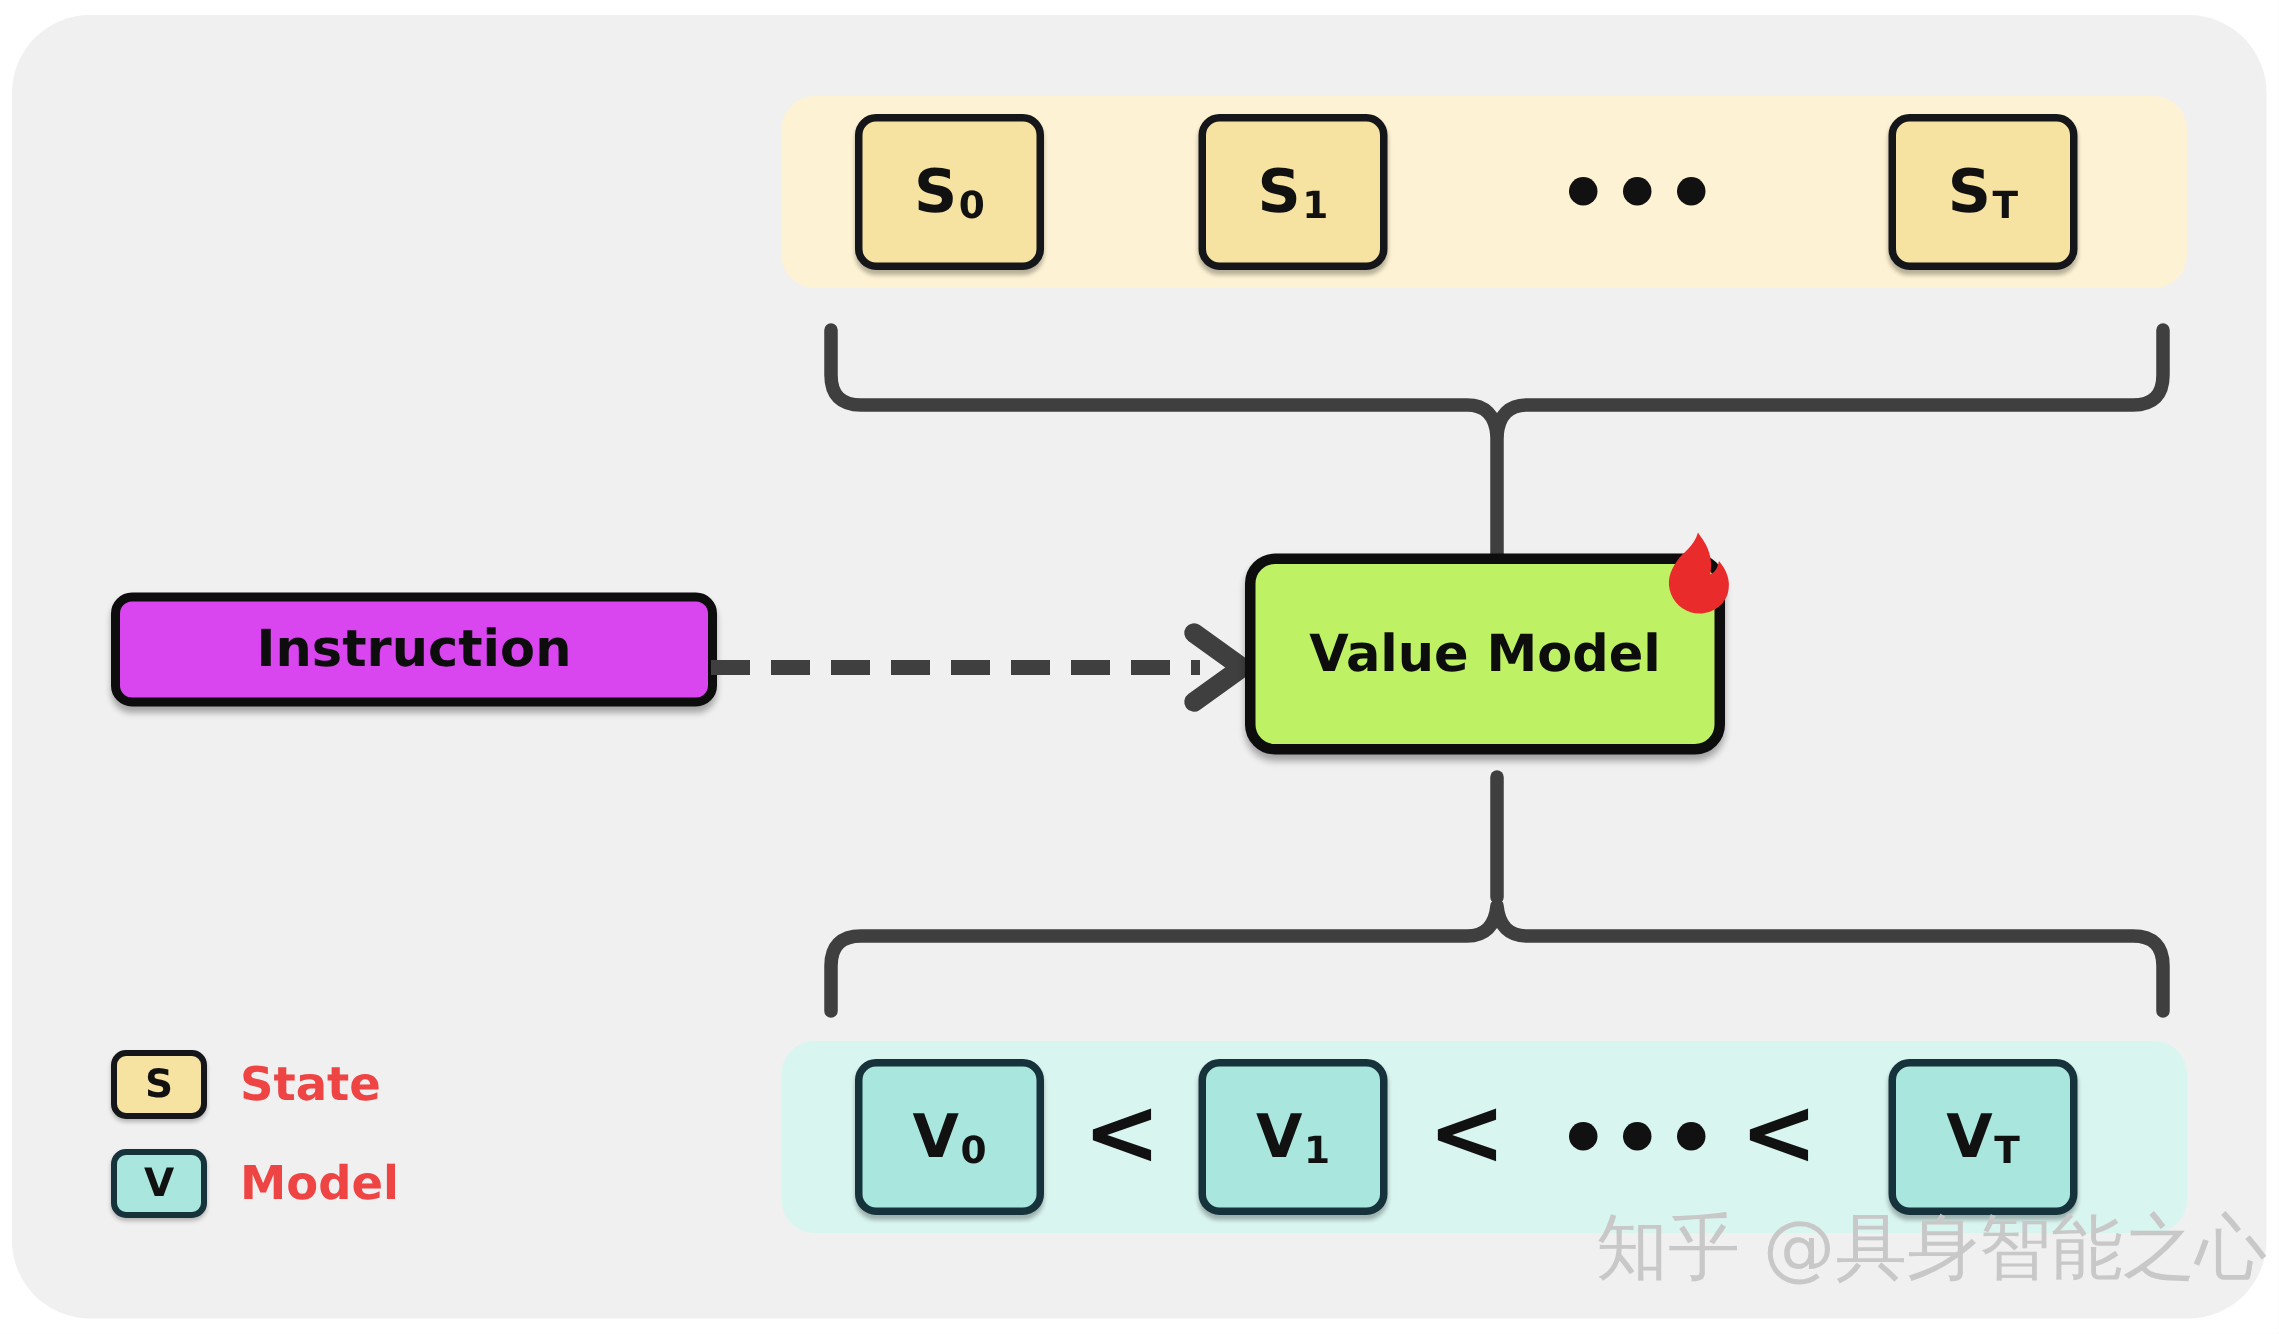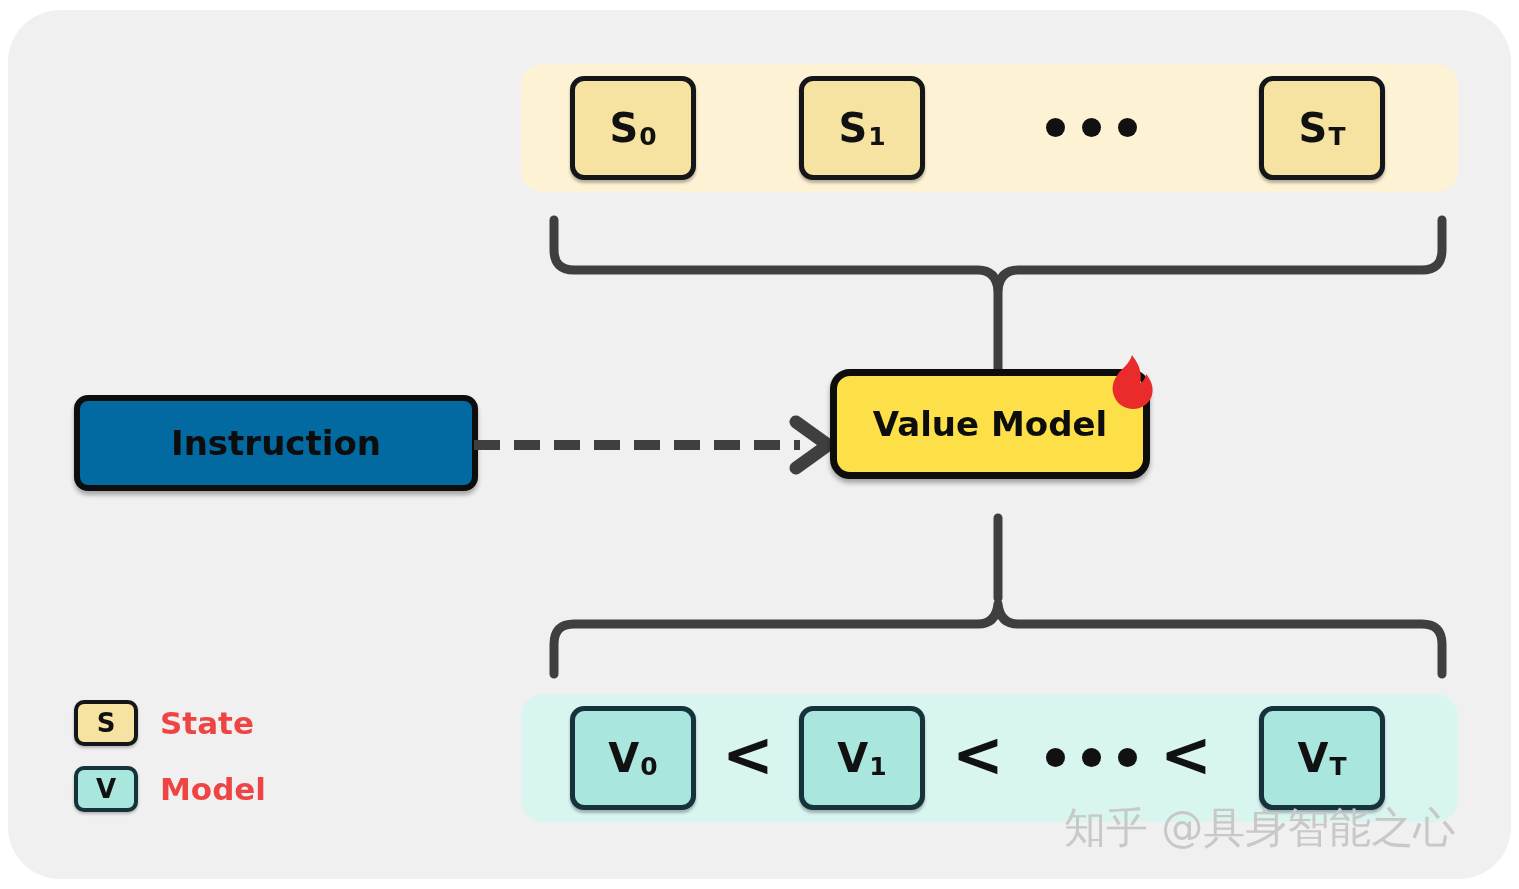--- a/index.html
+++ b/index.html
@@ -120,43 +120,43 @@
   .lt-a { left: 722px;  top: 724px; }
   .lt-b { left: 952px;  top: 724px; }
   .lt-c { left: 1160px; top: 724px; }
 
   
   .instruction {
     position: absolute;
     left: 74px;
     top: 395px;
     width: 404px;
-    height: 96px;
+    height: 76px;
     box-sizing: border-box;
-    background: #0369a1;
+    background: #d946ef;
     border: 6px solid #0d0d0d;
     border-radius: 14px;
     display: flex;
     align-items: center;
     justify-content: center;
     font-size: 34px;
     font-weight: bold;
     color: #0d0d0d;
     box-shadow: 0 4px 4px rgba(0,0,0,0.30);
   }
 
   
   .valuemodel {
     position: absolute;
     left: 830px;
     top: 369px;
     width: 320px;
-    height: 110px;
+    height: 134px;
     box-sizing: border-box;
-    background: #fde047;
+    background: #bef264;
     border: 7px solid #0d0d0d;
     border-radius: 20px;
     display: flex;
     align-items: center;
     justify-content: center;
     font-size: 34px;
     font-weight: bold;
     color: #0d0d0d;
     box-shadow: 0 4px 5px rgba(0,0,0,0.32);
   }
@@ -217,21 +217,21 @@
     font-size: 31px;
     font-weight: bold;
     color: #ef4444;
   }
 
   
   .watermark {
     position: absolute;
     left: 1064px;
     top: 800px;
-    font-size: 42px;
+    font-size: 48px;
     color: #c8c8c8;
     white-space: nowrap;
     font-family: "DejaVu Sans", "Liberation Sans", sans-serif;
   }
 </style>
 </head>
 <body>
 
 <div id="stage">
 

